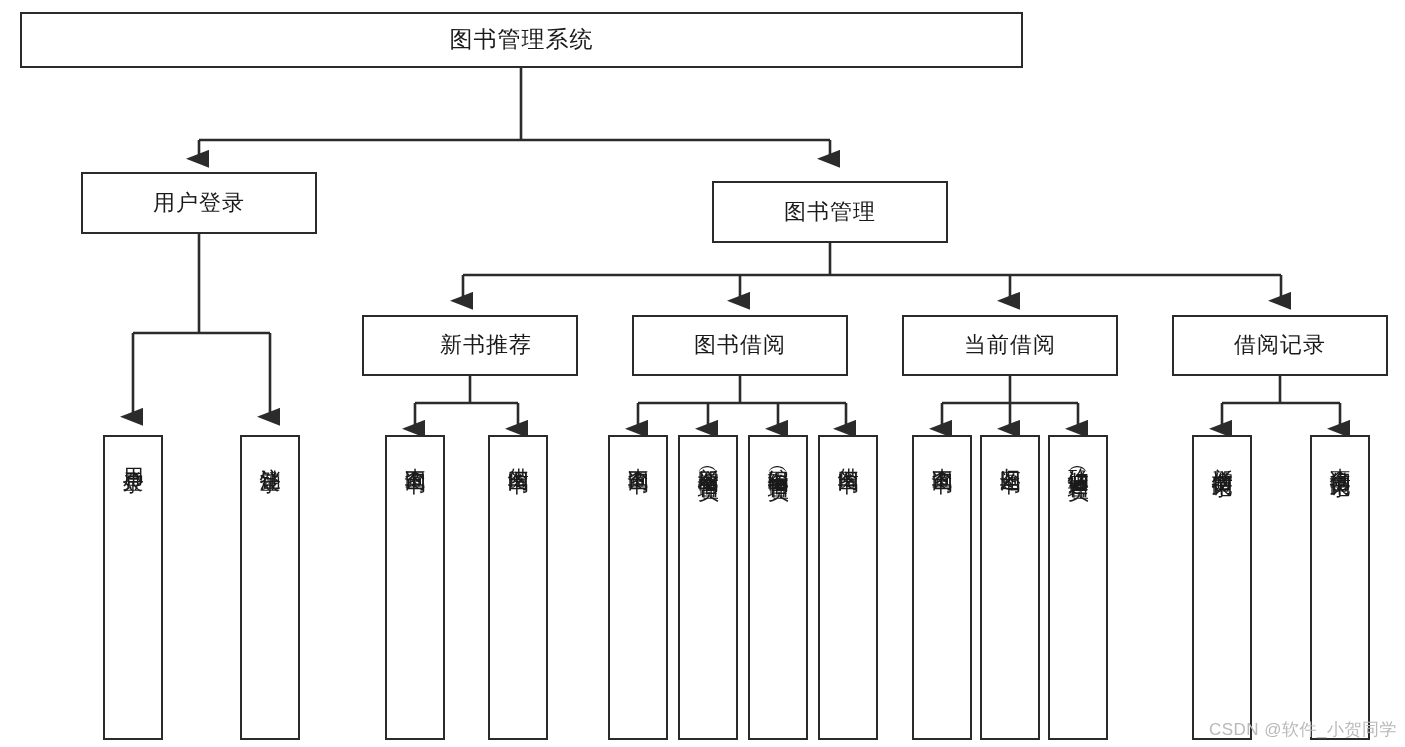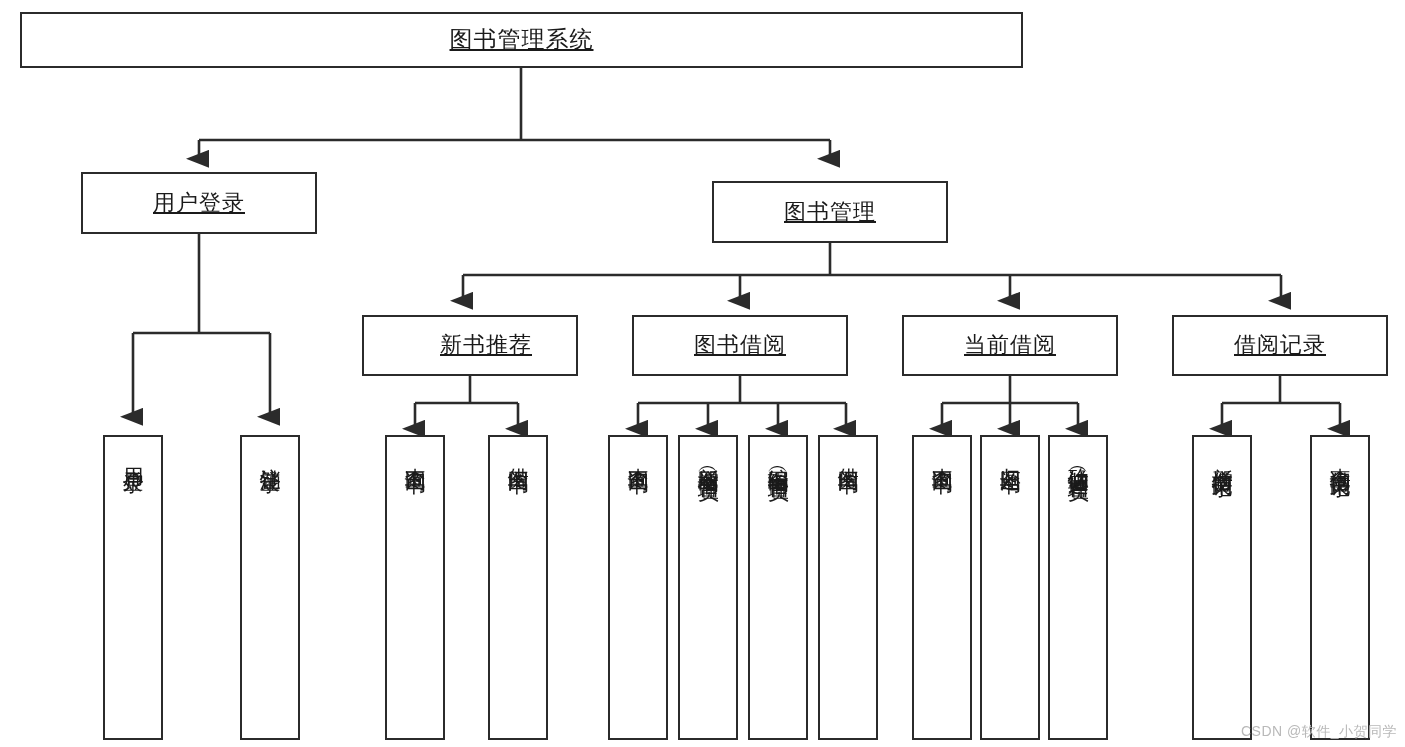--- a/index.html
+++ b/index.html
@@ -32,21 +32,20 @@
     display: flex;
     align-items: center;
     justify-content: center;
     color: #1a1a1a;
     z-index: 2;
   }
   .node-h {
     font-size: 22px;
     letter-spacing: 1px;
     line-height: 1.2;
-    text-decoration: underline;
   }
   .node-root {
     font-size: 23px;
   }
   .node-v {
     align-items: flex-start;
     padding-top: 14px;
   }
   .vtext {
     writing-mode: vertical-rl;
@@ -54,21 +53,21 @@
     font-size: 21px;
     line-height: 1.35;
     letter-spacing: 2px;
     white-space: pre;
     text-align: left;
   }
   .watermark {
     position: absolute;
     right: 8px;
     bottom: 6px;
-    font-size: 14px;
+    font-size: 17px;
     color: #b9b9b9;
     letter-spacing: 0.5px;
     z-index: 5;
     white-space: nowrap;
   }
 </style>
 </head>
 <body>
 
 <div id="canvas">

